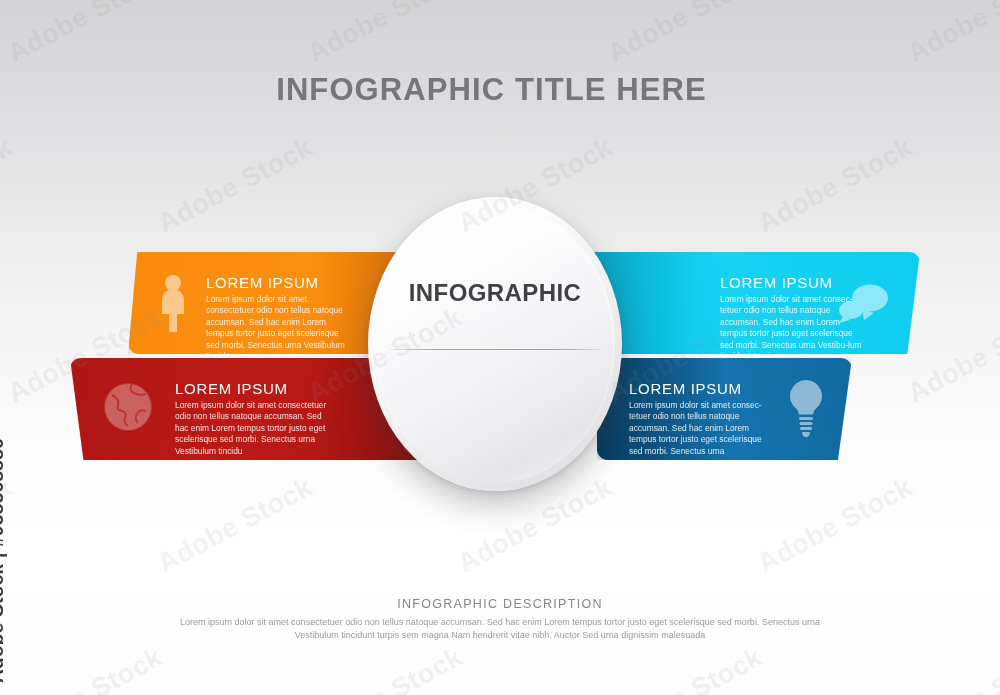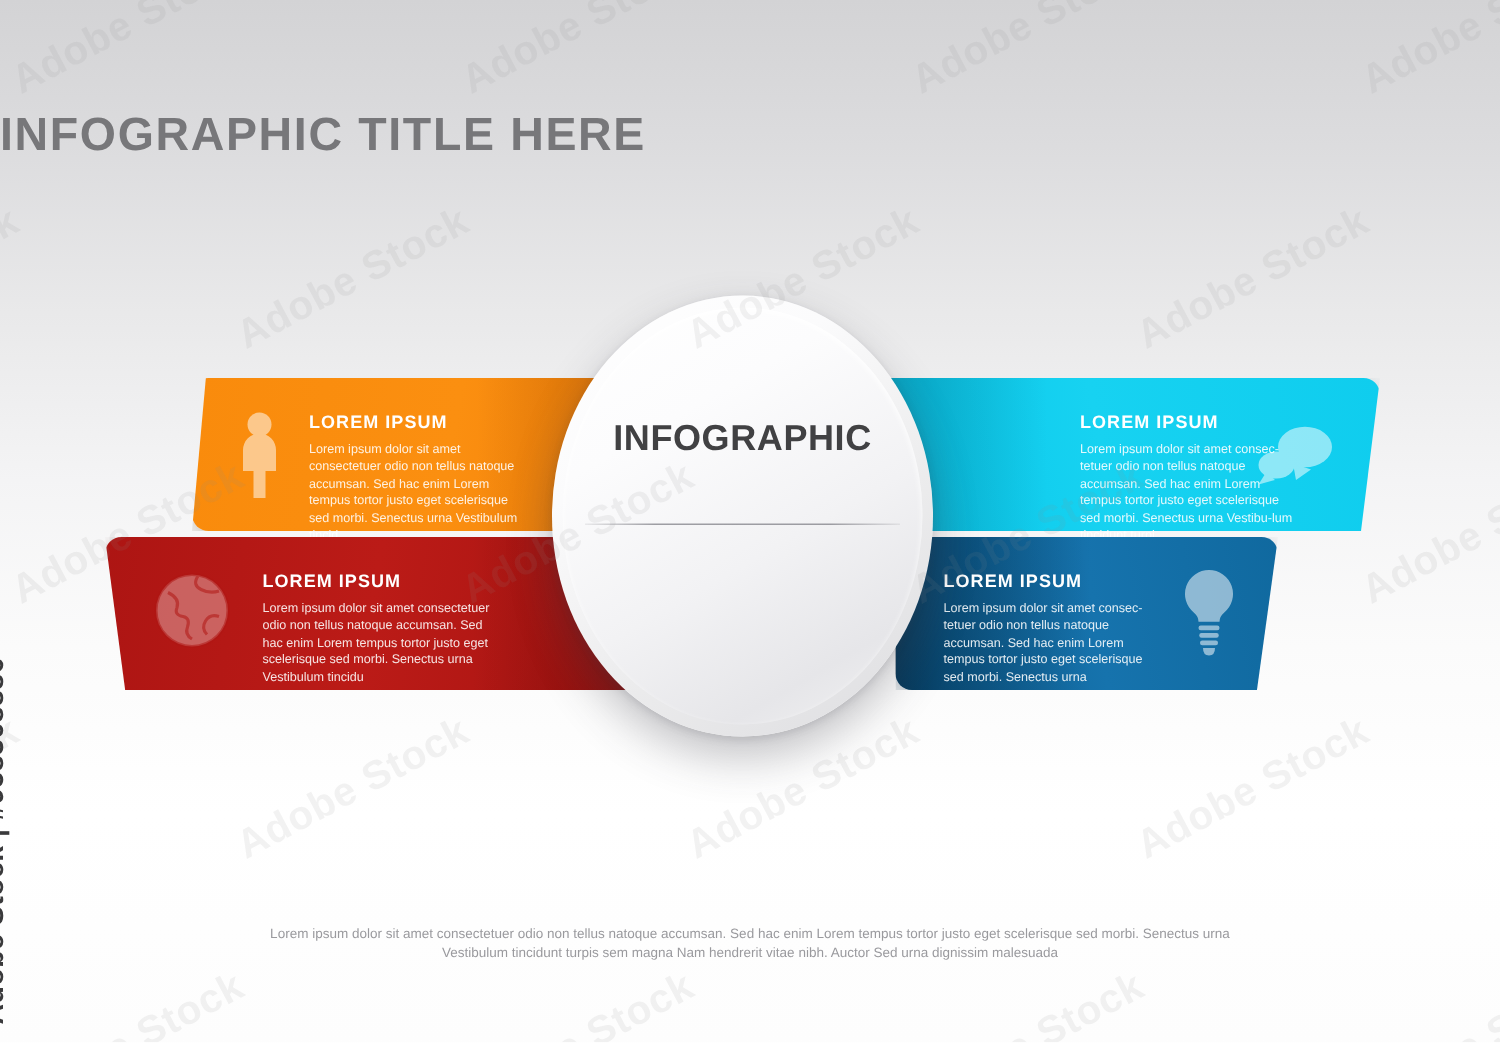--- a/index.html
+++ b/index.html
@@ -49,21 +49,21 @@
     white-space: nowrap;
     z-index: 70;
   }
 
   
   .title {
     position: absolute;
     top: 72px;
     left: 0;
     width: 983px;
-    text-align: left;
+    text-align: center;
     font-size: 31px;
     font-weight: 700;
     letter-spacing: 1.1px;
     color: #77777a;
     z-index: 8;
   }
 
   
   .banner {
     position: absolute;
@@ -75,22 +75,22 @@
     inset: 0;
     border-radius: 11px;
   }
   .banner .content {
     position: absolute;
     inset: 0;
     z-index: 3;
   }
   .b-head {
     position: absolute;
-    font-size: 12px;
-    font-weight: 700;
+    font-size: 15px;
+    font-weight: 400;
     color: #ffffff;
     letter-spacing: 0.7px;
     white-space: nowrap;
   }
   .b-body {
     position: absolute;
     font-size: 8.4px;
     line-height: 11.4px;
     color: rgba(255,255,255,0.88);
     font-weight: 400;
@@ -297,20 +297,21 @@
     </div>
   </div>
 
   <div id="center-circle">
     <div class="circle-outer"></div>
     <div class="circle-inner"></div>
     <div class="c-title1">INFOGRAPHIC</div>
     <div class="c-rule"></div>
   </div>
 
+  <div class="f-title">INFOGRAPHIC DESCRIPTION</div>
   <div class="f-body">Lorem ipsum dolor sit amet consectetuer odio non tellus natoque accumsan. Sed hac enim Lorem tempus tortor justo eget scelerisque sed morbi. Senectus urna Vestibulum tincidunt turpis sem magna Nam hendrerit vitae nibh. Auctor Sed urna dignissim malesuada</div>
 
   <div class="wm-layer" id="wm-layer">
       <span class="wm" style="left: 0px; top: 0px;">Adobe Stock</span>
       <span class="wm" style="left: 300px; top: 0px;">Adobe Stock</span>
       <span class="wm" style="left: 600px; top: 0px;">Adobe Stock</span>
       <span class="wm" style="left: 900px; top: 0px;">Adobe Stock</span>
       <span class="wm" style="left: -150px; top: 170px;">Adobe Stock</span>
       <span class="wm" style="left: 150px; top: 170px;">Adobe Stock</span>
       <span class="wm" style="left: 450px; top: 170px;">Adobe Stock</span>

